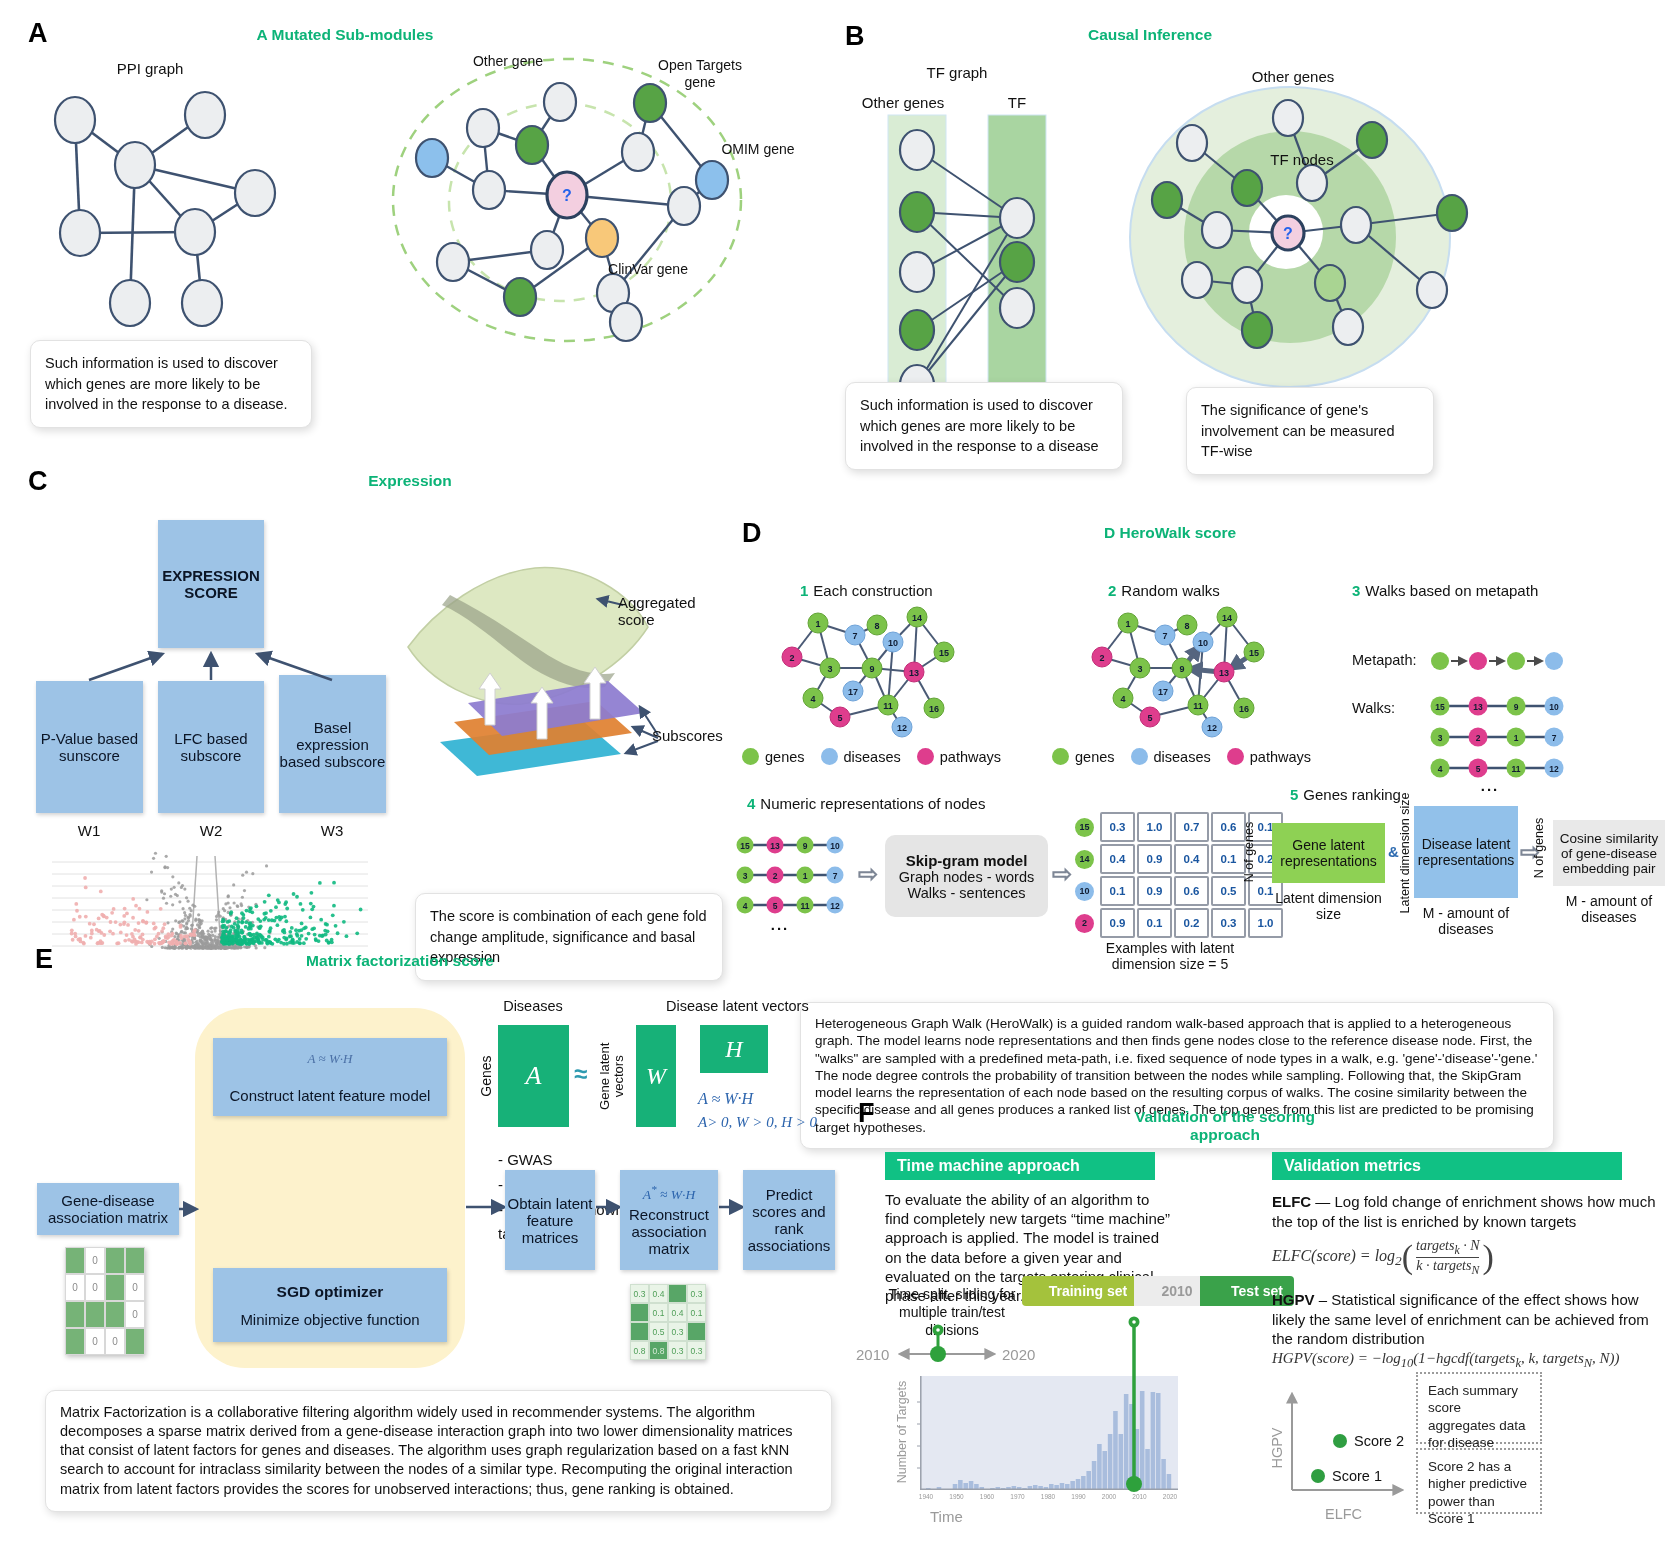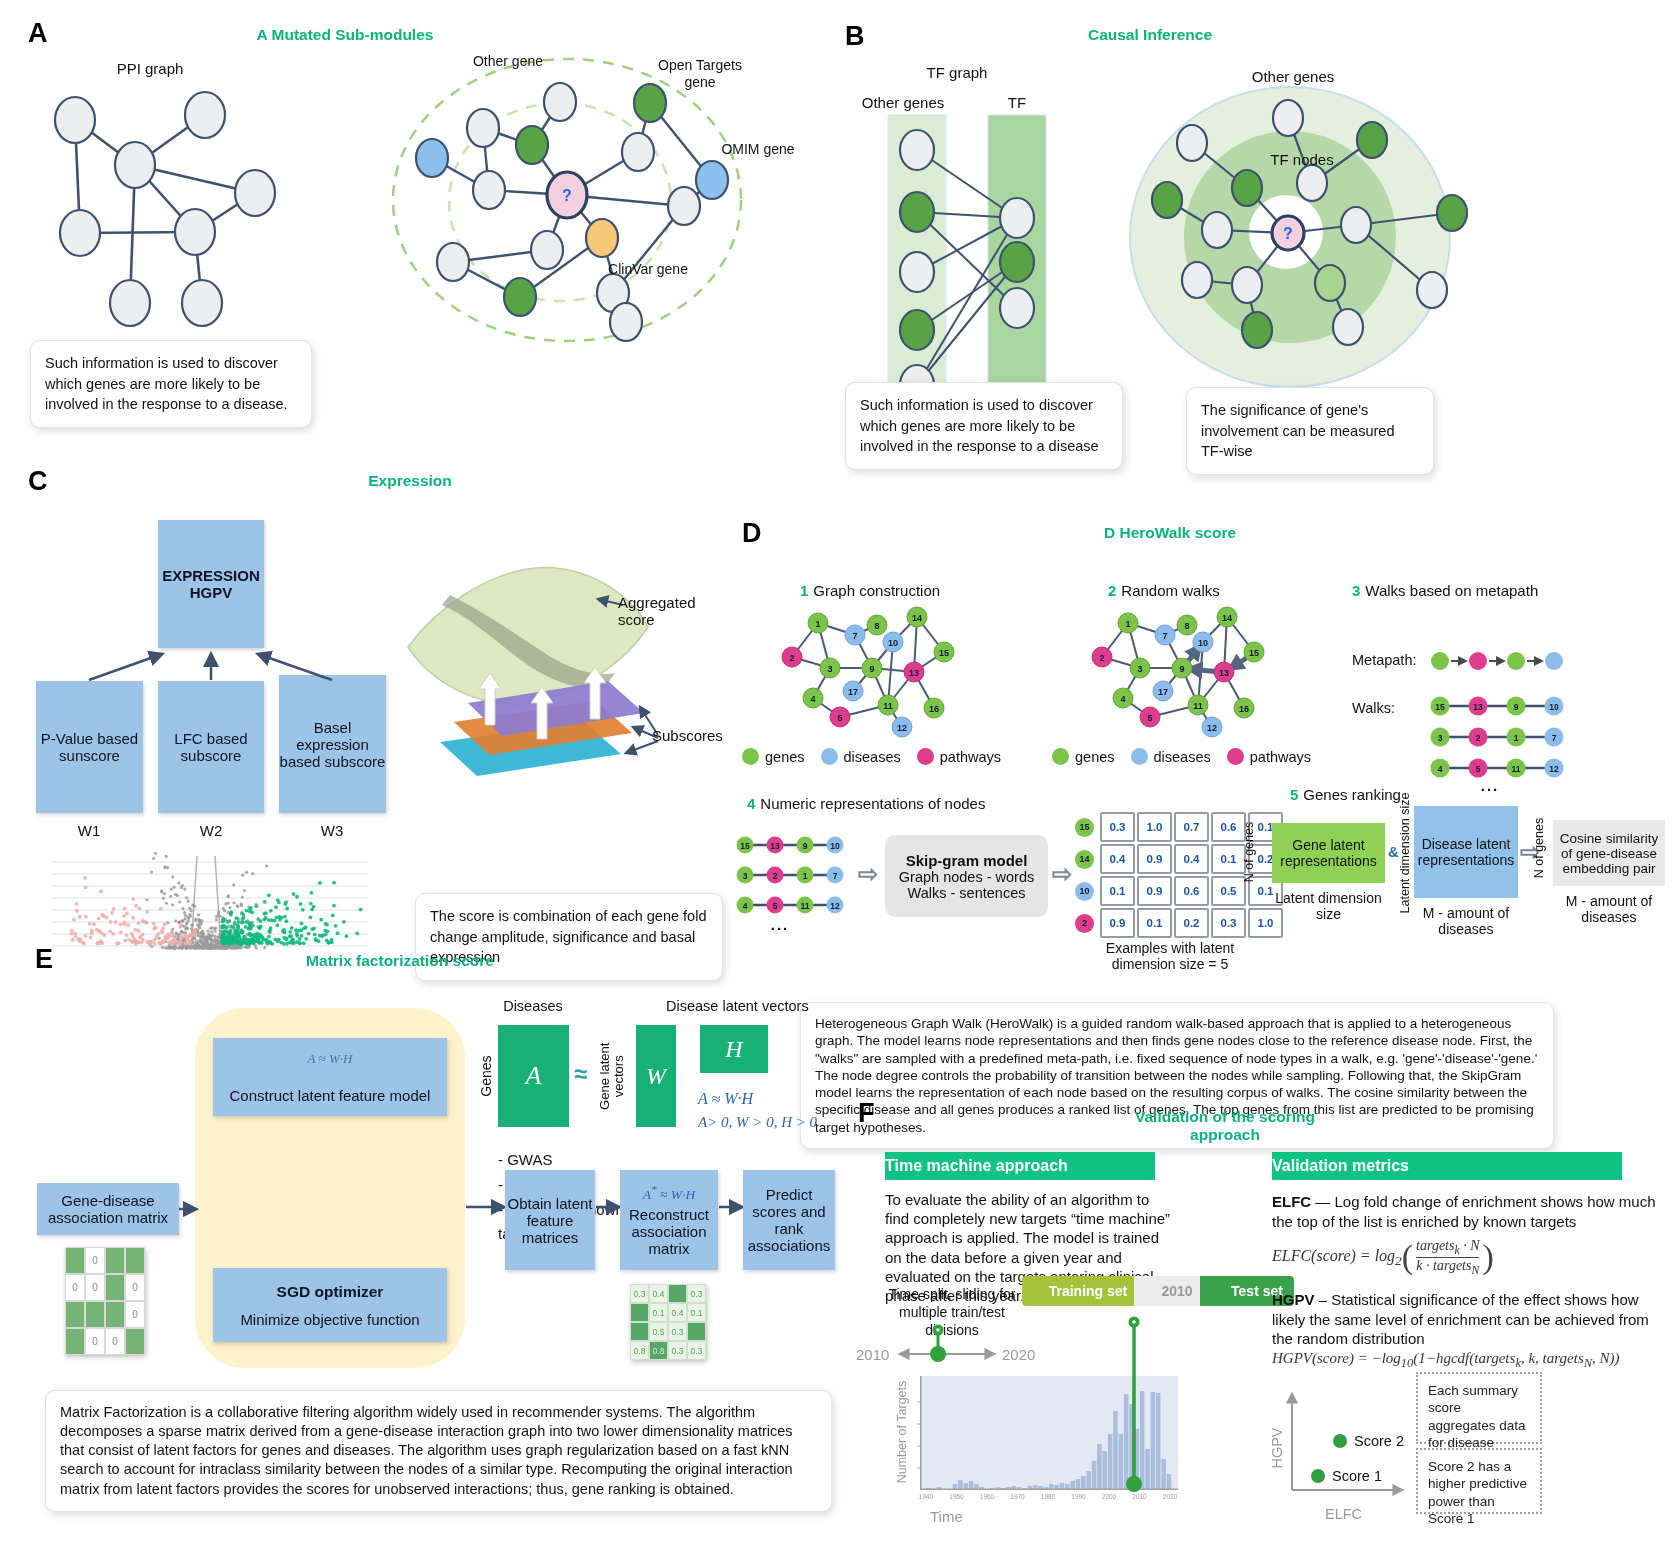--- a/index.html
+++ b/index.html
@@ -4,21 +4,21 @@
 <style>
   html,body{margin:0;padding:0;background:#fff;font-family:"Liberation Sans",sans-serif;}
   .canvas{position:relative;width:1680px;height:1558px;background:#fff;overflow:hidden;color:#111;}
   .abs{position:absolute;}
   svg.abs{overflow:visible;}
   .pletter{position:absolute;font-size:27px;font-weight:bold;color:#000;}
   .ptitle{position:absolute;color:#0cb377;font-weight:bold;font-size:15.5px;text-align:center;}
   .plainlab{position:absolute;font-size:15px;color:#111;}
   .note{position:absolute;background:#fff;border:1px solid #e2e2e2;border-radius:10px;box-shadow:2px 3px 8px rgba(0,0,0,.14);padding:12px 14px;font-size:14.5px;line-height:1.42;color:#111;}
   .bluebox{position:absolute;background:#9dc3e6;display:flex;flex-direction:column;align-items:center;justify-content:center;text-align:center;font-size:15px;color:#0b1526;box-shadow:1px 2px 4px rgba(0,0,0,.18);}
-  .greenhdr{position:absolute;background:#10c184;color:#fff;font-weight:bold;font-size:16px;display:flex;align-items:center;box-sizing:border-box;}
+  .greenhdr{position:absolute;background:#10c184;color:#fff;font-weight:bold;font-size:16px;display:flex;align-items:center;padding-left:12px;box-sizing:border-box;}
   .rot{position:absolute;transform:rotate(-90deg);transform-origin:center;text-align:center;}
   .step{position:absolute;font-size:15px;color:#111;white-space:nowrap;}
   .step .num{color:#0cb377;font-weight:bold;margin-right:5px;}
   .legend{position:absolute;display:flex;gap:16px;align-items:center;font-size:14.5px;}
   .legend .dot{width:17px;height:17px;border-radius:50%;display:inline-block;margin-right:6px;vertical-align:-3px;}
   .legend .item{display:flex;align-items:center;}
   .nlab{font:bold 9px "Liberation Sans",sans-serif;fill:#101d33;}
   .wlab{font:bold 8.5px "Liberation Sans",sans-serif;fill:#101d33;}
   .qlab{font:bold 16px "Liberation Sans",sans-serif;fill:#2563eb;}
   .netlab{font:14px "Liberation Sans",sans-serif;fill:#111;}
@@ -190,21 +190,21 @@
       <ellipse cx="132" cy="220" rx="15" ry="18" fill="#eceef0" stroke="#3e5270" stroke-width="2.2"></ellipse>
       <ellipse cx="215" cy="218" rx="15" ry="18" fill="#a9d492" stroke="#3e5270" stroke-width="2.2"></ellipse>
     </svg>
   <div class="plainlab" style="left:1238px;top:68px;width:110px;text-align:center">Other genes</div>
   <div class="plainlab" style="left:1252px;top:151px;width:100px;text-align:center">TF nodes</div>
   <div class="note" style="left:845px;top:382px;width:248px">Such information is used to discover which genes are more likely to be involved in the response to a disease</div>
   <div class="note" style="left:1186px;top:387px;width:218px">The significance of gene's involvement can be measured TF-wise</div>
 
   <div class="pletter" style="left:28px;top:466px">C</div>
   <div class="ptitle" style="left:330px;top:472px;width:160px">Expression</div>
-  <div class="bluebox" style="left:158px;top:520px;width:106px;height:128px;font-weight:bold">EXPRESSION HGPV</div>
+  <div class="bluebox" style="left:158px;top:520px;width:106px;height:128px;font-weight:bold">EXPRESSION SCORE</div>
   <div class="bluebox" style="left:36px;top:681px;width:107px;height:132px">P-Value based sunscore</div>
   <div class="bluebox" style="left:158px;top:681px;width:106px;height:132px">LFC based subscore</div>
   <div class="bluebox" style="left:279px;top:675px;width:107px;height:138px">Basel expression based subscore</div>
   <div class="plainlab" style="left:64px;top:822px;width:50px;text-align:center">W1</div>
   <div class="plainlab" style="left:186px;top:822px;width:50px;text-align:center">W2</div>
   <div class="plainlab" style="left:307px;top:822px;width:50px;text-align:center">W3</div>
   <svg class="abs" style="left:30px;top:640px" width="360" height="50">
     <line x1="59" y1="40" x2="132" y2="14" stroke="#3e5270" stroke-width="2.5" marker-end="url(#arr)"></line>
     <line x1="181" y1="40" x2="181" y2="14" stroke="#3e5270" stroke-width="2.5" marker-end="url(#arr)"></line>
     <line x1="302" y1="40" x2="228" y2="14" stroke="#3e5270" stroke-width="2.5" marker-end="url(#arr)"></line>
@@ -1204,21 +1204,21 @@
     <line x1="268" y1="180" x2="250" y2="152" stroke="#3e5270" stroke-width="2" marker-end="url(#arr)"></line>
     <line x1="268" y1="183" x2="243" y2="172" stroke="#3e5270" stroke-width="2" marker-end="url(#arr)"></line>
     <line x1="268" y1="186" x2="236" y2="198" stroke="#3e5270" stroke-width="2" marker-end="url(#arr)"></line>
   </svg>
   <div class="plainlab" style="left:618px;top:594px;width:95px">Aggregated score</div>
   <div class="plainlab" style="left:652px;top:727px;width:90px">Subscores</div>
   <div class="note" style="left:415px;top:893px;width:278px">The score is combination of each gene fold change amplitude, significance and basal expression</div>
 
   <div class="pletter" style="left:742px;top:518px">D</div>
   <div class="ptitle" style="left:1090px;top:524px;width:160px">D HeroWalk score</div>
-  <div class="step" style="left:800px;top:582px"><span class="num">1</span><span>Graph construction</span></div>
+  <div class="step" style="left:800px;top:582px"><span class="num">1</span><span>Each construction</span></div>
   <div class="step" style="left:1108px;top:582px"><span class="num">2</span><span>Random walks</span></div>
   <div class="step" style="left:1352px;top:582px"><span class="num">3</span><span>Walks based on metapath</span></div>
   <div class="step" style="left:747px;top:795px"><span class="num">4</span><span>Numeric representations of nodes</span></div>
   <div class="step" style="left:1290px;top:786px"><span class="num">5</span><span>Genes ranking</span></div>
 
   <svg id="svg-g1" class="abs" style="left:735px;top:585px" width="240" height="160">
       <line x1="83" y1="38" x2="57" y2="72" stroke="#4a5a75" stroke-width="2"></line>
       <line x1="83" y1="38" x2="95" y2="83" stroke="#4a5a75" stroke-width="2"></line>
       <line x1="83" y1="38" x2="120" y2="50" stroke="#4a5a75" stroke-width="2"></line>
       <line x1="57" y1="72" x2="95" y2="83" stroke="#4a5a75" stroke-width="2"></line>

